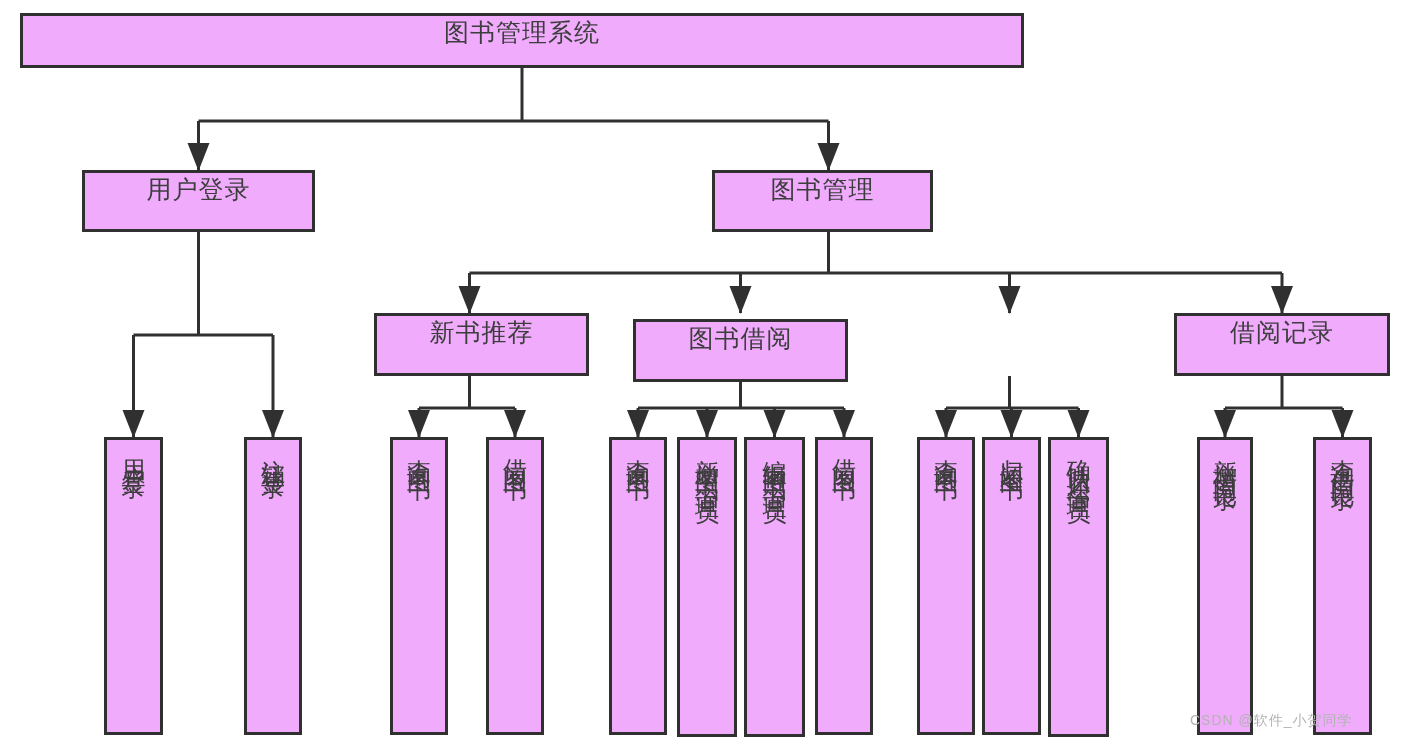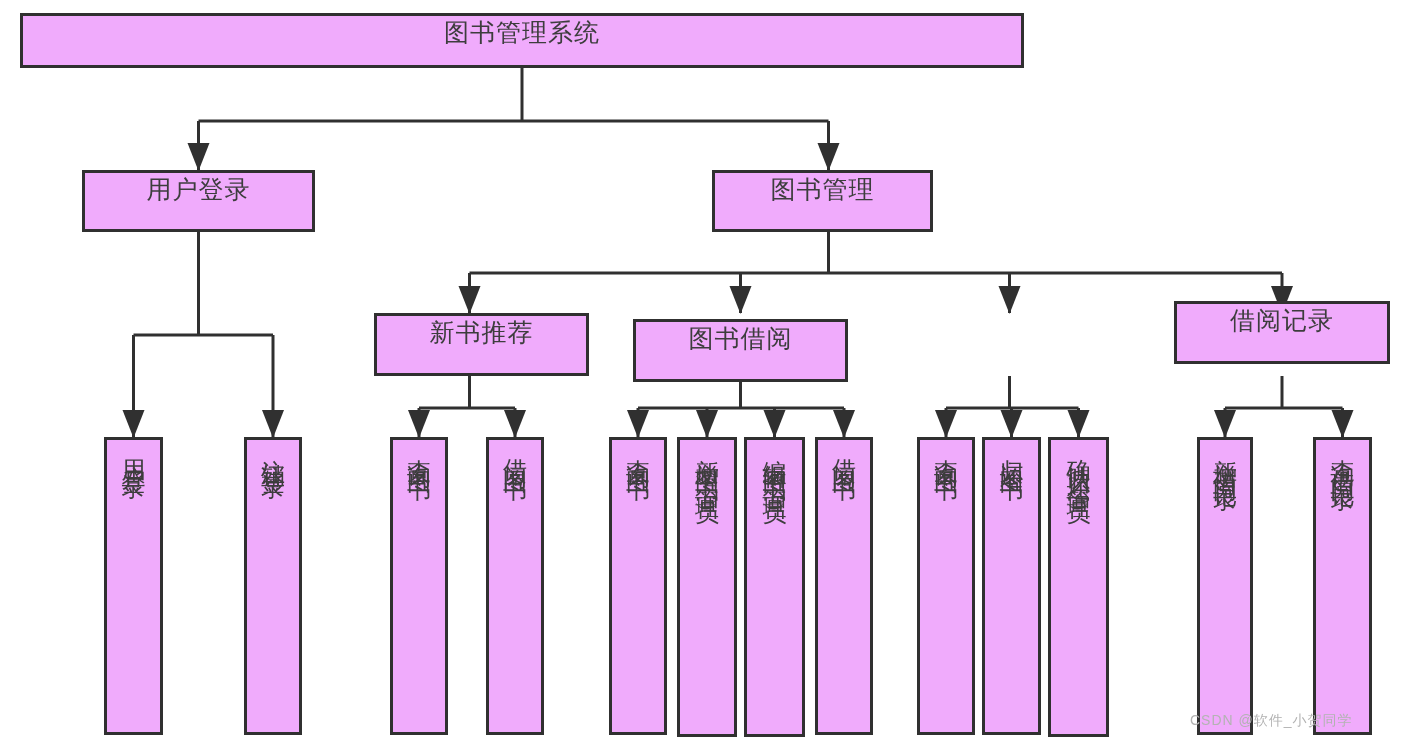--- a/index.html
+++ b/index.html
@@ -122,21 +122,21 @@
   <div class="node" style="left:712px;top:170px;width:221px;height:62px;">
     <span class="hlabel">图书管理</span>
   </div>
 
   <div class="node" style="left:362px;top:313px;width:215px;height:63px;margin-left:12px;">
     <span class="hlabel">新书推荐</span>
   </div>
   <div class="node" style="left:633px;top:319px;width:215px;height:63px;">
     <span class="hlabel">图书借阅</span>
   </div>
-  <div class="node" style="left:1174px;top:301px;width:216px;height:63px;">
+  <div class="node" style="left:1174px;top:313px;width:216px;height:63px;">
     <span class="hlabel">借阅记录</span>
   </div>
 
   <div class="node" style="left:104px;top:437px;width:59px;height:298px;">
     <span class="vlabel">用户登录</span>
   </div>
   <div class="node" style="left:244px;top:437px;width:58px;height:298px;">
     <span class="vlabel">注销登录</span>
   </div>
 

